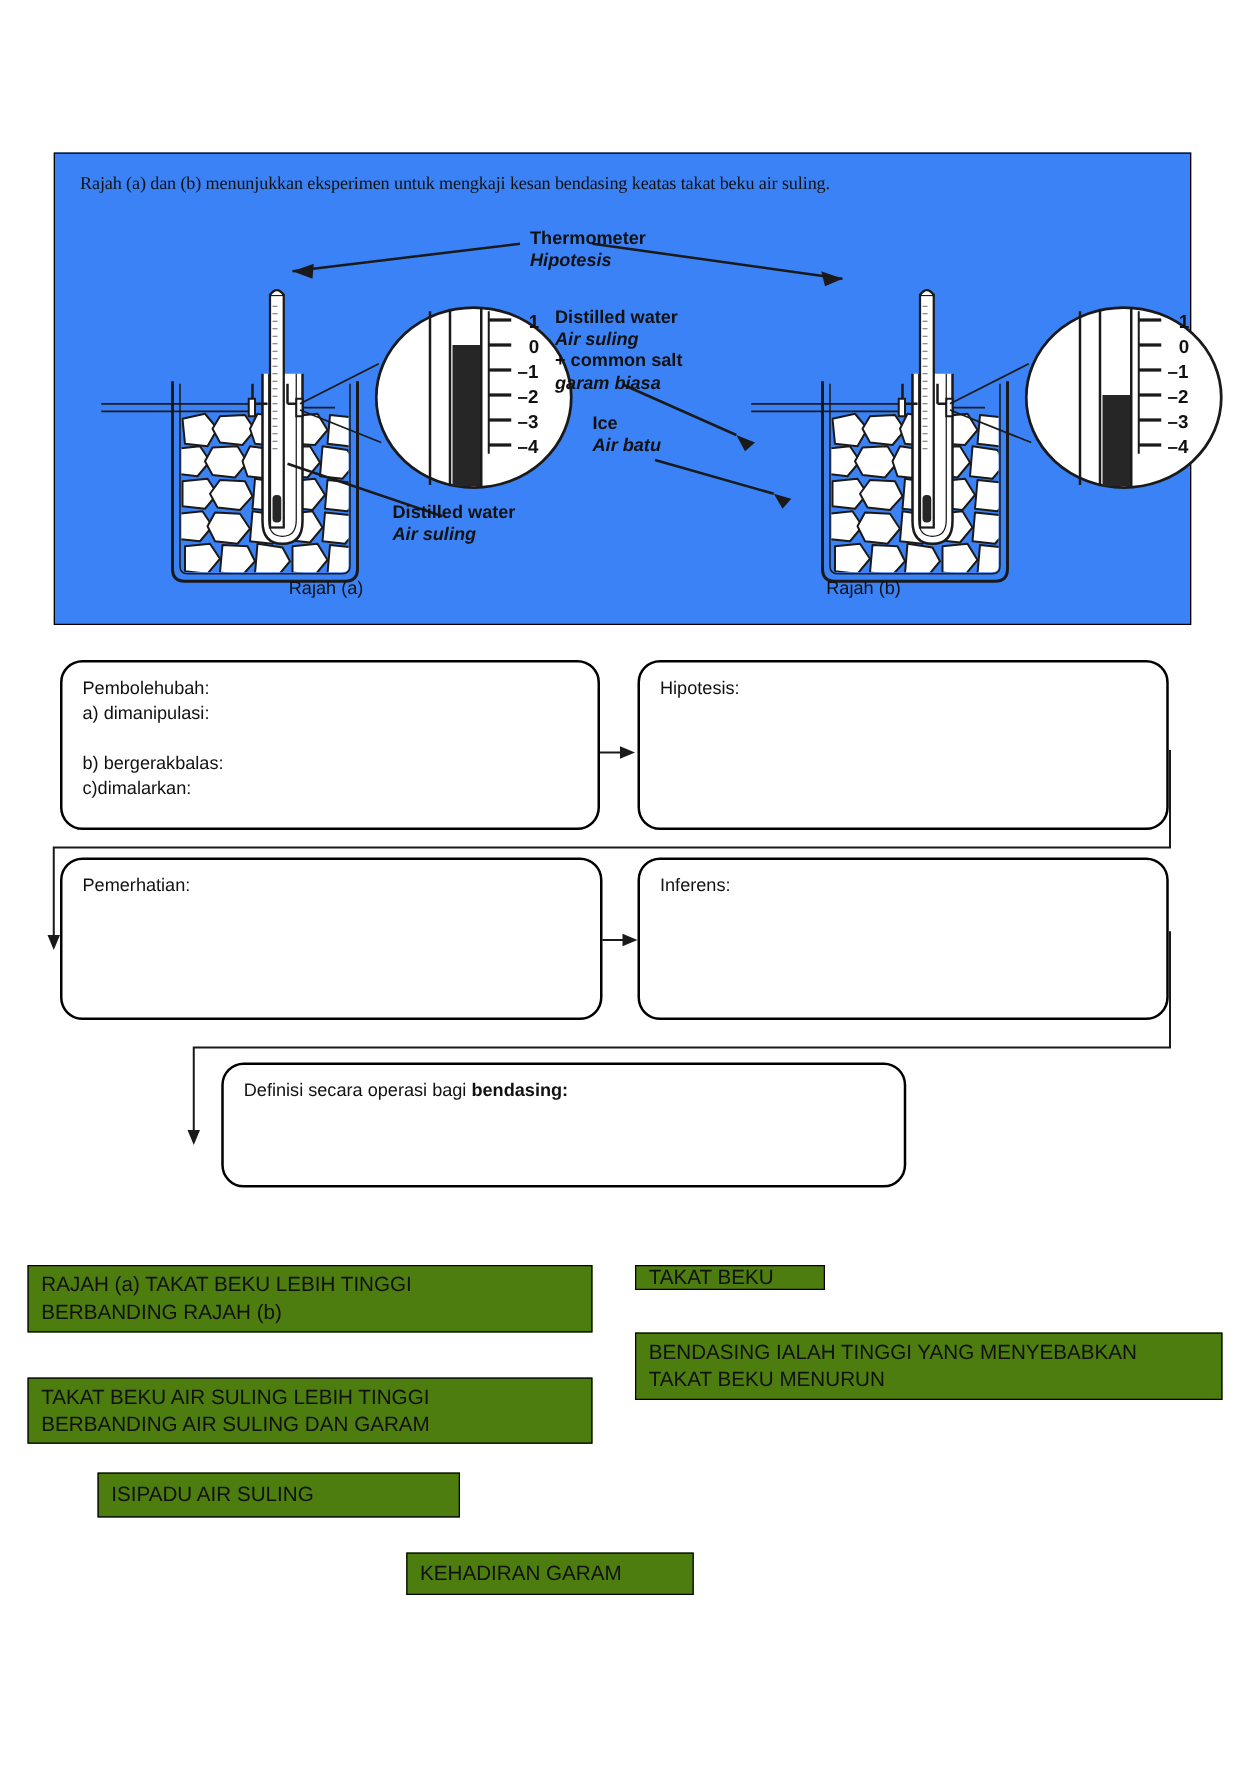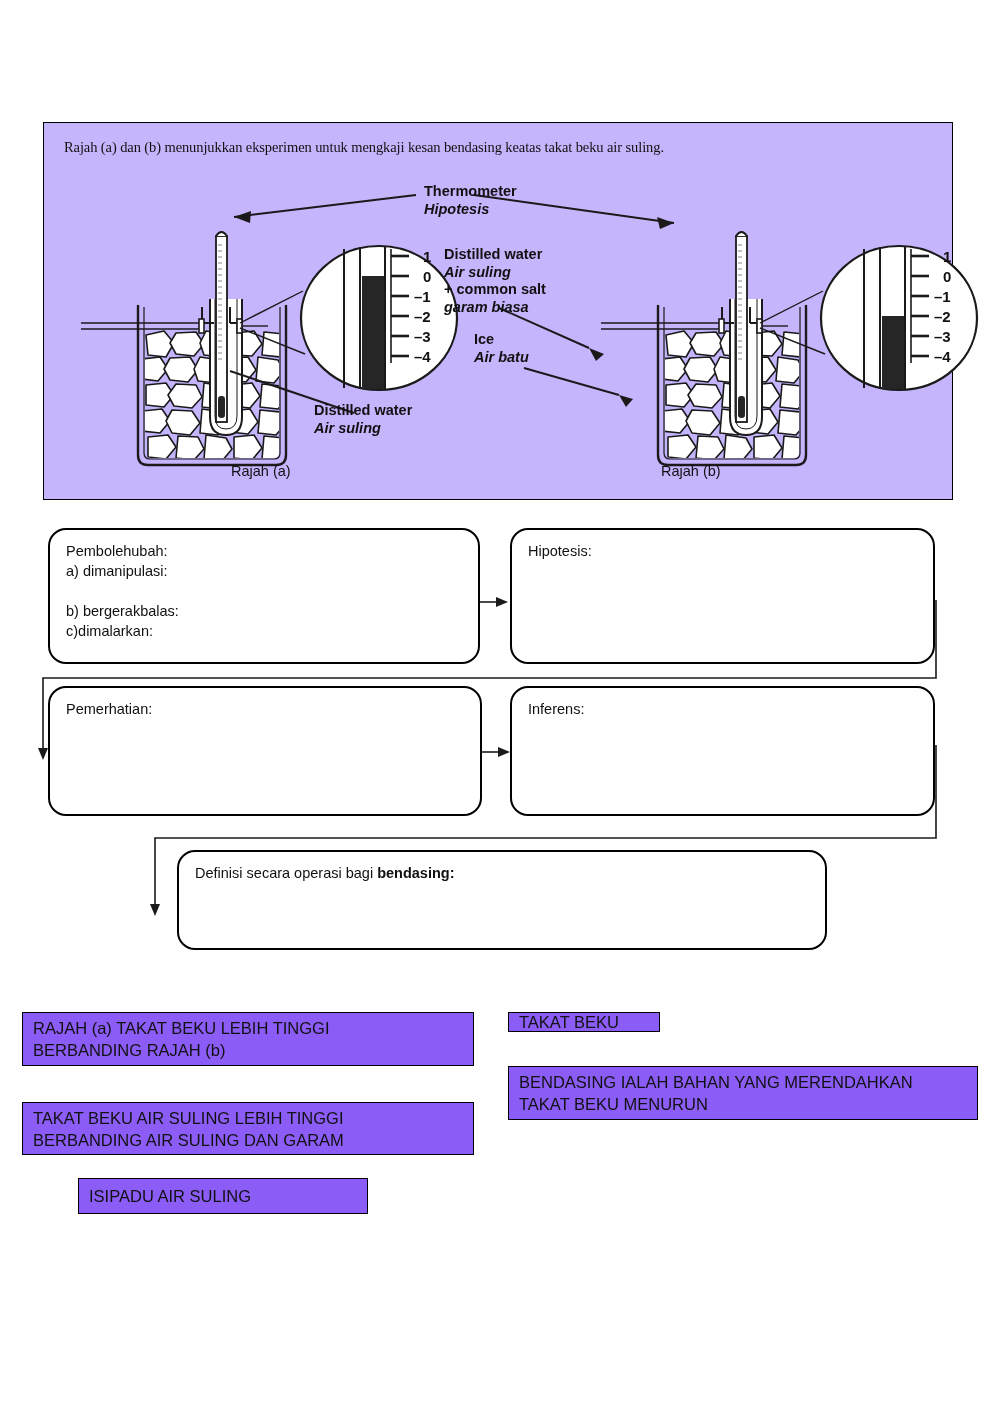--- a/index.html
+++ b/index.html
@@ -2,42 +2,42 @@
 <html><head>
 <meta charset="utf-8">
 <style>
   html,body{margin:0;padding:0;background:#ffffff;}
   body{width:1000px;height:1413px;position:relative;
        font-family:"Liberation Sans",sans-serif;color:#000;}
   .page{position:absolute;inset:0;}
 
   
   #figure-panel{position:absolute;left:43px;top:122px;width:910px;height:378px;
-                border:1.5px solid #000;background:#c4b5fd;box-sizing:border-box;}
+                border:1.5px solid #000;background:#3b82f6;box-sizing:border-box;}
   #figure-heading{position:absolute;left:20px;top:16px;width:870px;
                   font-family:"Liberation Serif",serif;font-size:14.5px;
                   letter-spacing:-0.1px;color:#111;}
 
   .dlabel{position:absolute;font-family:"Liberation Sans",sans-serif;
           font-weight:bold;font-size:14.5px;line-height:17.5px;color:#111;
           white-space:pre;}
   .dlabel i{font-style:italic;}
   .cap{position:absolute;font-size:14.5px;color:#111;}
 
   svg.art{position:absolute;left:0;top:0;overflow:visible;}
 
   
   .rbox{position:absolute;border:2px solid #000;border-radius:18px;
         background:#fff;box-sizing:border-box;}
   .rbox .lbl{position:absolute;left:16px;top:11px;font-size:14.5px;color:#111;
              line-height:20px;white-space:pre;}
   .rbox .lbl b{font-weight:bold;}
 
   
-  .abox{position:absolute;border:1.6px solid #000;background:#8b5cf6;
+  .abox{position:absolute;border:1.6px solid #000;background:#4d7c0f;
         box-sizing:border-box;display:flex;align-items:center;}
   .abox span{display:block;padding:0 10px;font-size:16.5px;line-height:22px;
              color:#111;white-space:pre-line;}
 </style>
 </head>
 <body>
 
 <div class="page">
 
   <div id="figure-panel">
@@ -304,42 +304,45 @@
   </div>
 
   <div class="rbox" style="left:48px;top:686px;width:434px;height:130px;">
     <div class="lbl">Pemerhatian:</div>
   </div>
 
   <div class="rbox" style="left:510px;top:686px;width:425px;height:130px;">
     <div class="lbl">Inferens:</div>
   </div>
 
-  <div class="rbox" style="left:177px;top:850px;width:650px;height:100px;">
+  <div class="rbox" style="left:177px;top:850px;width:548px;height:100px;">
     <div class="lbl"><span>Definisi secara operasi bagi </span><b>bendasing:</b></div>
   </div>
 
   <div class="abox" style="left:22px;top:1012px;width:452px;height:54px;">
     <span>RAJAH (a) TAKAT BEKU LEBIH TINGGI
 BERBANDING  RAJAH (b)</span>
   </div>
 
   <div class="abox" style="left:508px;top:1012px;width:152px;height:20px;">
     <span>TAKAT BEKU</span>
   </div>
 
   <div class="abox" style="left:508px;top:1066px;width:470px;height:54px;">
-    <span>BENDASING IALAH BAHAN YANG MERENDAHKAN
+    <span>BENDASING IALAH TINGGI YANG MENYEBABKAN
 TAKAT BEKU  MENURUN</span>
   </div>
 
   <div class="abox" style="left:22px;top:1102px;width:452px;height:53px;">
     <span>TAKAT BEKU  AIR SULING LEBIH TINGGI
 BERBANDING  AIR SULING DAN GARAM</span>
   </div>
 
   <div class="abox" style="left:78px;top:1178px;width:290px;height:36px;">
     <span>ISIPADU AIR SULING</span>
   </div>
 
 
+  <div class="abox" style="left:325px;top:1242px;width:230px;height:34px;">
+    <span>KEHADIRAN GARAM</span>
+  </div>
 
 </div>
 
 </body></html>

